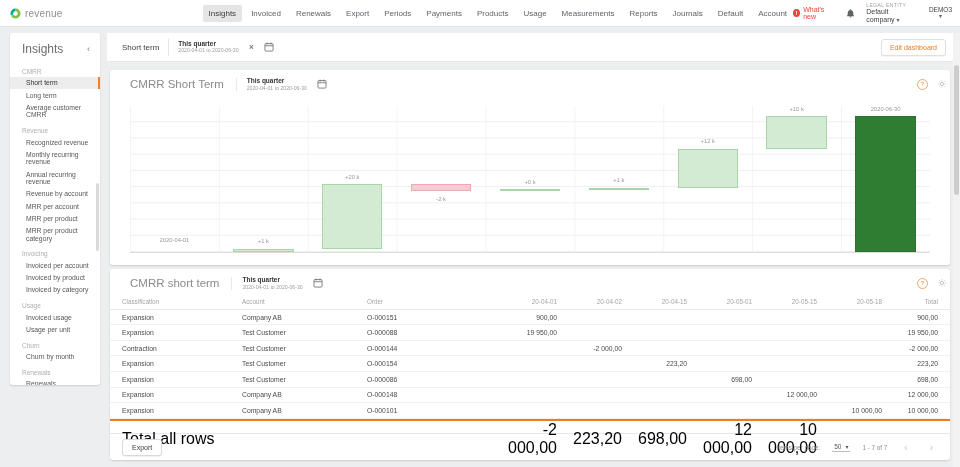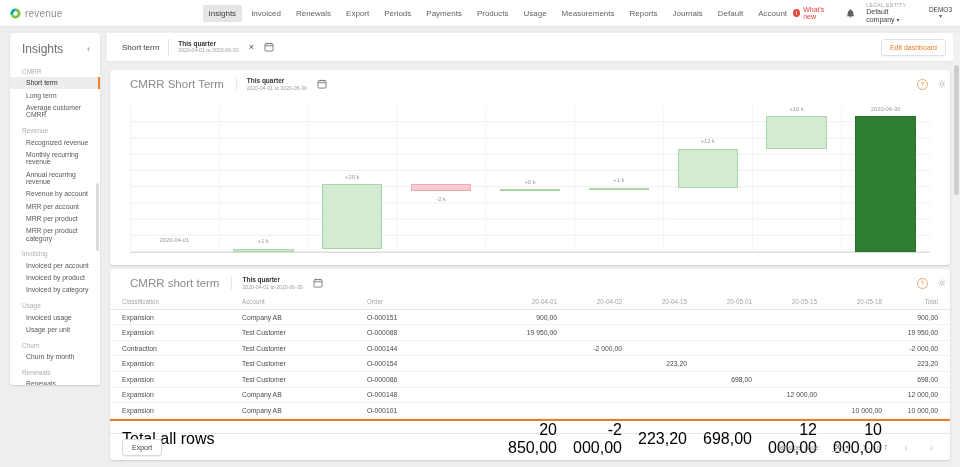--- a/index.html
+++ b/index.html
@@ -367,21 +367,20 @@
           <span></span>
           <span></span>
           <span></span>
           <span>10 000,00</span>
           <span>10 000,00</span>
         </div>
       </div>
 
     <div class="tgrid total-row">
       <span class="label">Total all rows</span>
-      <span>20 850,00</span>
       <span>-2 000,00</span>
       <span>223,20</span>
       <span>698,00</span>
       <span>12 000,00</span>
       <span>10 000,00</span>
     </div>
 
     <div class="tfoot">
       <button class="export-btn">Export</button>
       <div class="pager">

